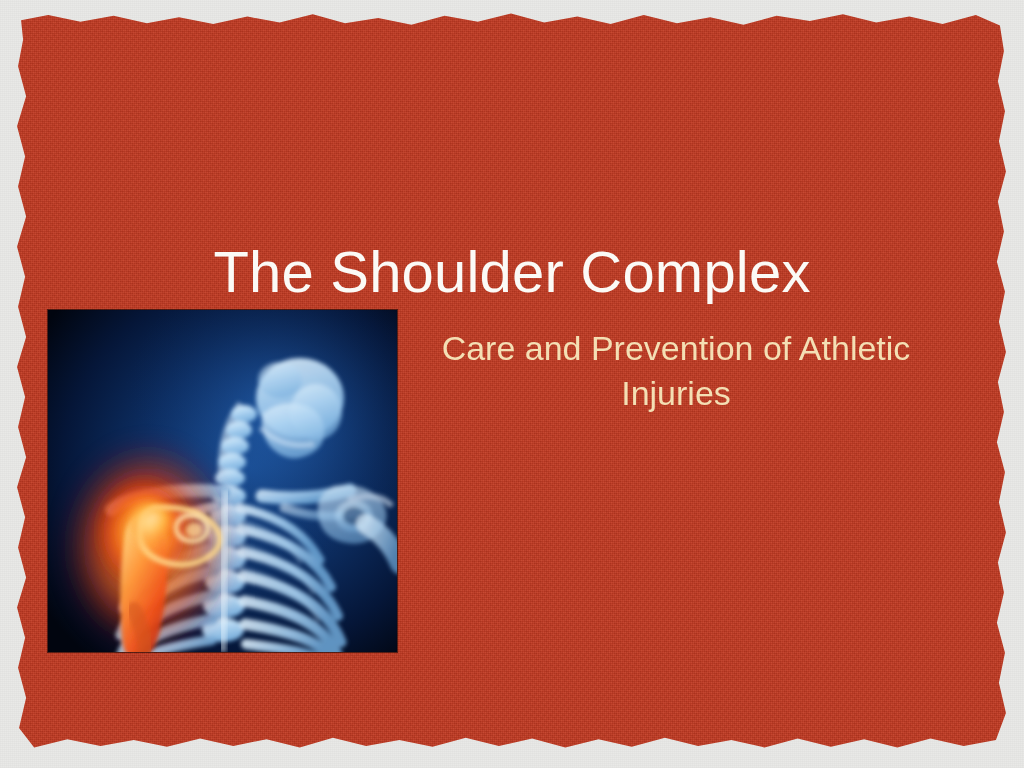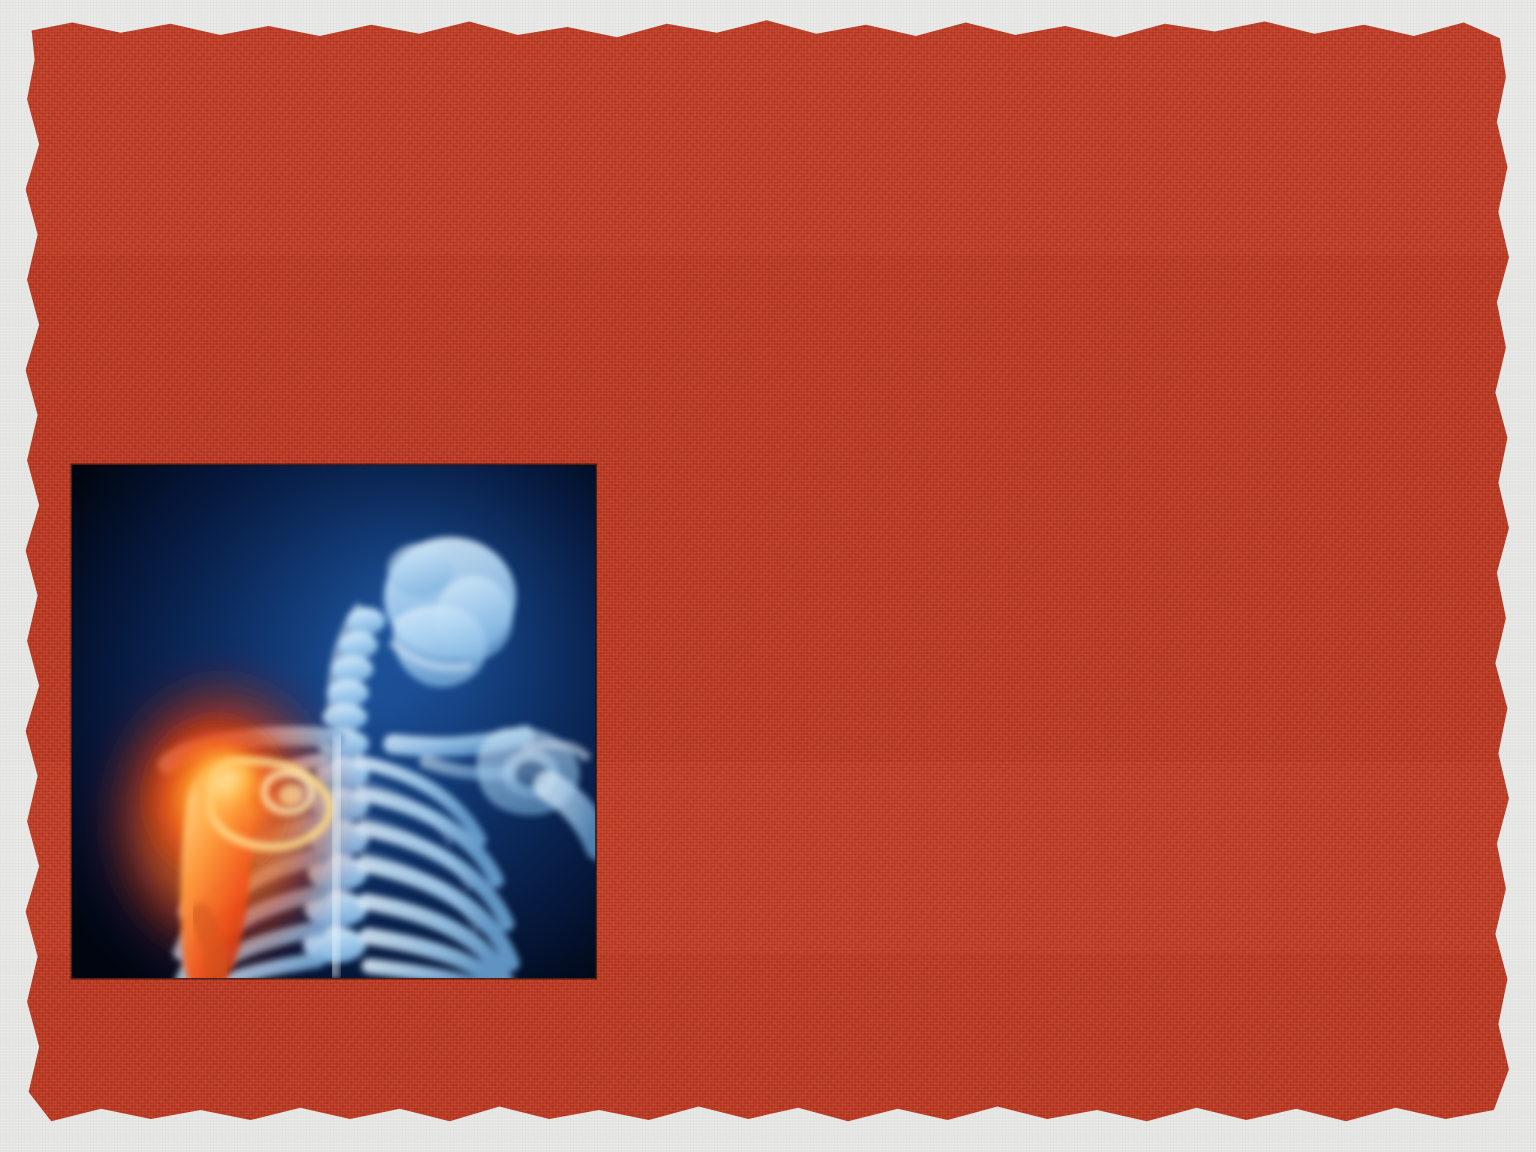--- a/index.html
+++ b/index.html
@@ -320,15 +320,17 @@
 
       <rect x="0" y="0" width="349" height="342" fill="none"></rect>
       <rect x="0" y="0" width="349" height="342" fill="url(#bgGlow)" opacity="0"></rect>
       <rect x="0" y="0" width="349" height="342" style="fill:none"></rect>
       <rect x="0" y="0" width="349" height="342" fill="#000" opacity="0.0"></rect>
       <rect x="0" y="0" width="349" height="342" fill="none" stroke="#000" stroke-width="0"></rect>
       <rect x="-60" y="-60" width="469" height="462" fill="none" stroke="#000309" stroke-width="96" opacity="0.55" filter="url(#softenMore)"></rect>
     </svg>
   </div>
 
-
+  <div id="title">The Shoulder Complex</div>
+
+  <div id="subtitle">Care and Prevention of Athletic Injuries</div>
 
 </div>
 
 </body></html>

